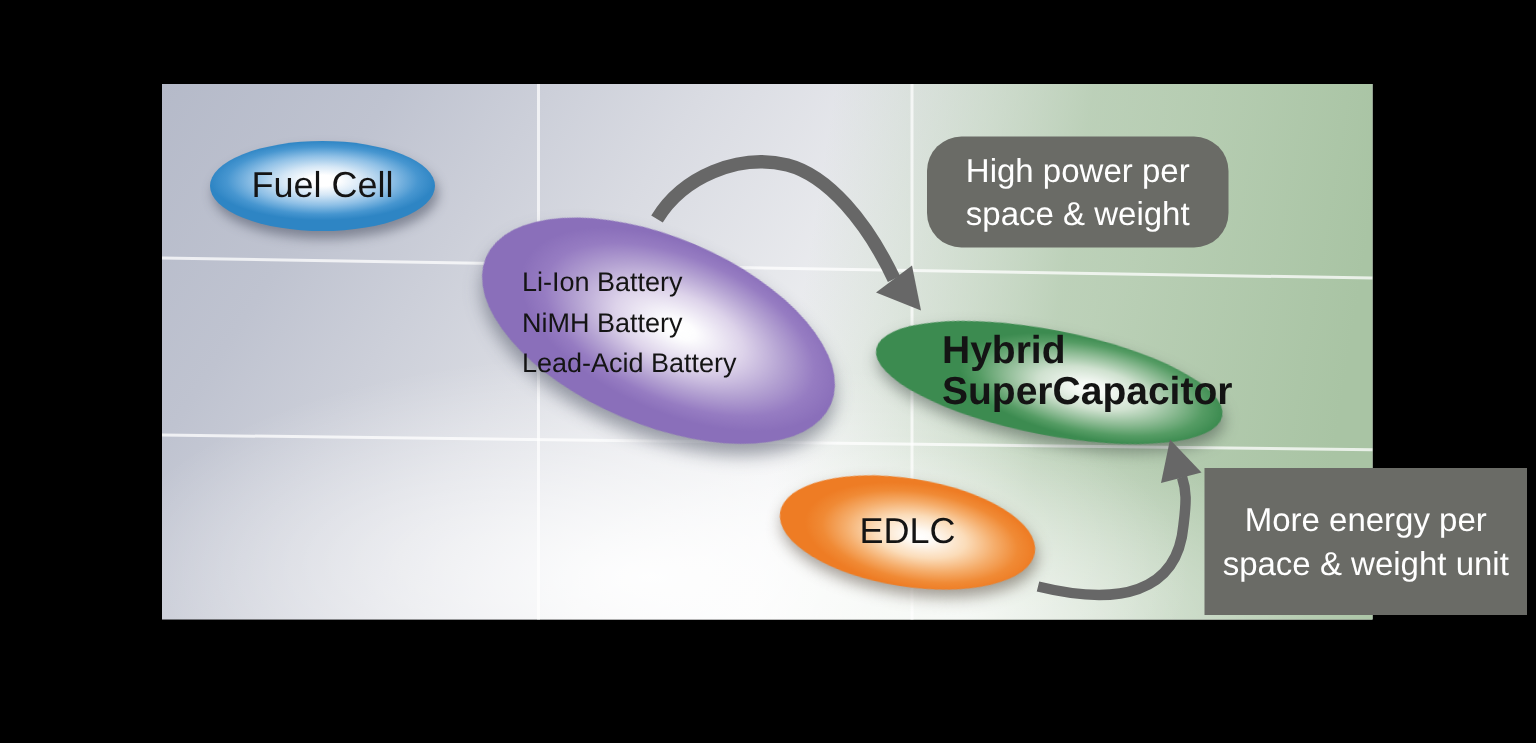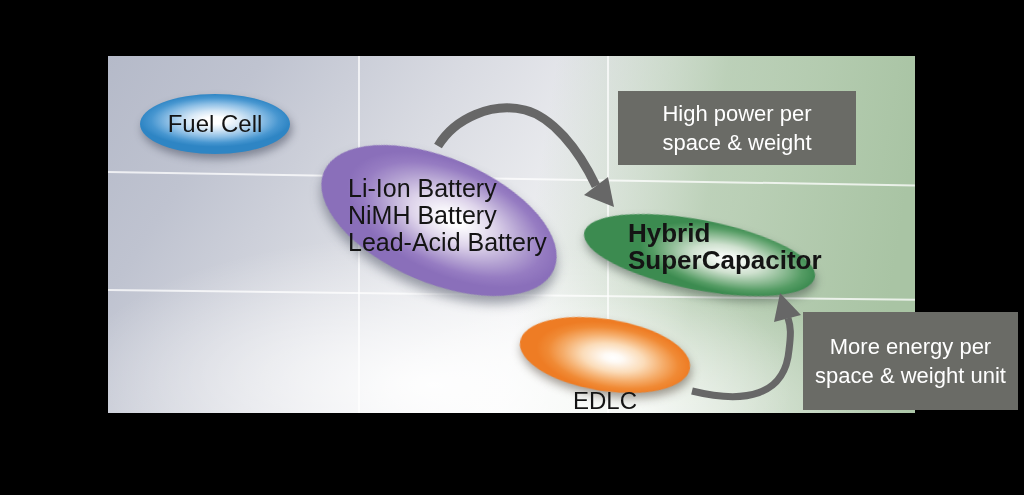--- a/index.html
+++ b/index.html
@@ -51,31 +51,31 @@
   #edlc-ellipse{
     left:519px;top:319px;width:172px;height:72px;
     transform:rotate(9deg);
     background:radial-gradient(closest-side at 55% 52%, #ffffff 0%, #fefaf5 12%, #fbdcb9 40%, #f5ad6b 65%, #f08a35 85%, var(--node-orange,#ee7c24) 100%);
     filter:drop-shadow(2px 5px 5px rgba(60,45,30,0.45));
   }
 
   
   .node-label{color:var(--label-text,#141414);}
   #fuel-label{font-size:24px;}
-  #batteries-label{position:absolute;left:348px;top:175px;font-size:25px;line-height:27px;white-space:pre-line;}
+  #batteries-label{position:absolute;left:348px;top:175px;font-size:18px;line-height:27px;white-space:pre-line;}
   #hybrid-label{position:absolute;left:628px;top:220px;font-size:26px;line-height:27px;font-weight:bold;white-space:pre-line;}
-  #edlc-label{position:absolute;left:519px;top:341px;width:172px;text-align:center;font-size:24px;margin-top:46px;}
+  #edlc-label{position:absolute;left:519px;top:341px;width:172px;text-align:center;font-size:24px;}
 
   
   .callout{
     position:absolute;display:flex;align-items:center;justify-content:center;
     background:var(--callout-bg,#6a6b66);color:var(--callout-text,#fff);
     font-size:22px;line-height:29px;text-align:center;white-space:pre-line;
   }
-  #callout-high-power{left:618px;top:91px;width:238px;height:74px;}
+  #callout-high-power{left:618px;top:91px;width:201px;height:74px;border-radius:23px;}
   #callout-more-energy{left:803px;top:312px;width:215px;height:98px;}
 
   
   .arrow-layer{position:absolute;left:0;top:0;width:1024px;height:495px;pointer-events:none;color:var(--arrow,#676767);}
 </style>
 </head>
 <body>
 
 <div id="stage">
 

